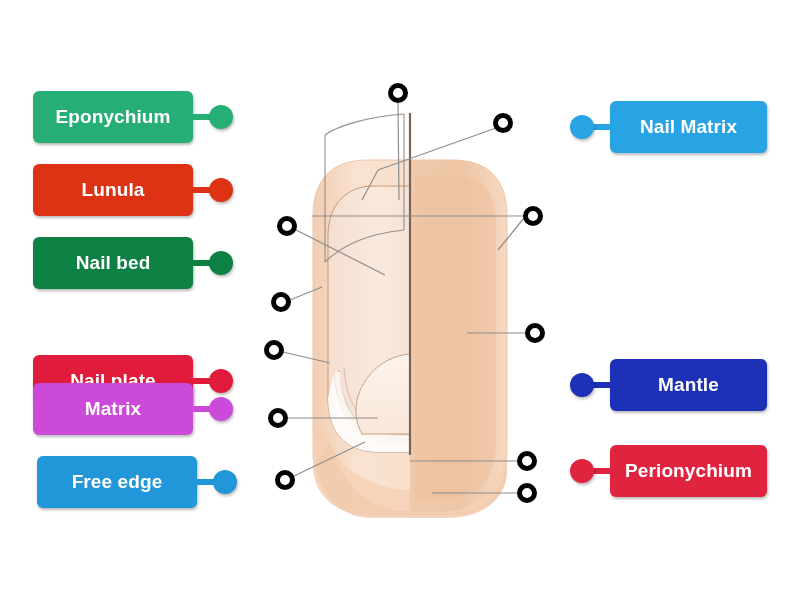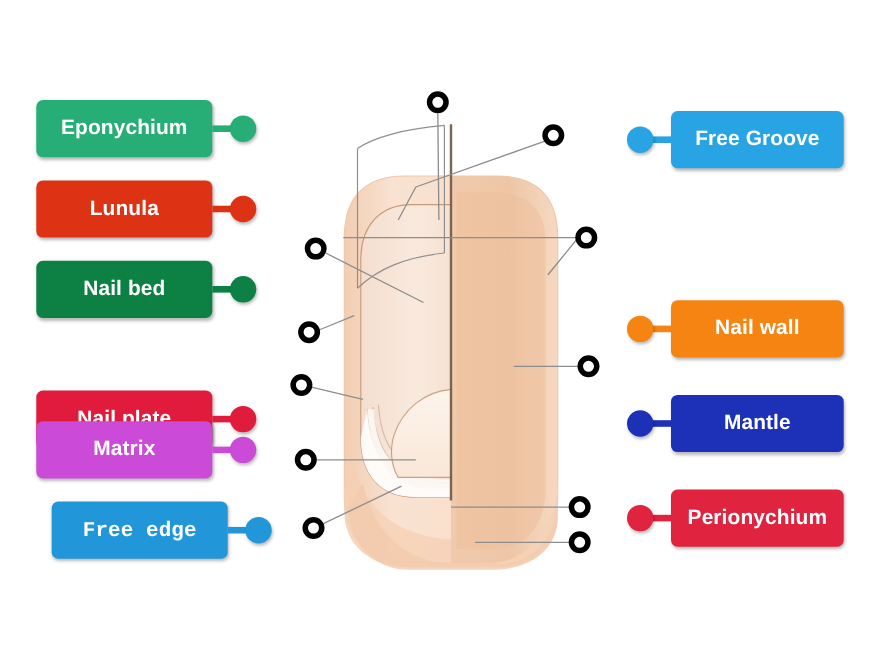--- a/index.html
+++ b/index.html
@@ -239,38 +239,33 @@
     <span class="knob" style="background:#e01b3c;"></span>
     <span class="chip-label">Nail plate</span>
   </div>
 
   <div class="chip left" style="left:33px; top:383px; width:160px; background:#cc4ad8;">
     <span class="stub" style="background:#cc4ad8;"></span>
     <span class="knob" style="background:#cc4ad8;"></span>
     <span class="chip-label">Matrix</span>
   </div>
 
-  <div class="chip left" style="left:47px; top:456px; width:160px; background:#2196d8;font-family:Liberation Mono, monospace;">
+  <div class="chip left" style="left:37px; top:456px; width:160px; background:#2196d8;">
     <span class="stub" style="background:#2196d8;"></span>
     <span class="knob" style="background:#2196d8;"></span>
     <span class="chip-label">Free edge</span>
   </div>
 
   <div class="chip right" style="left:610px; top:101px; width:157px; background:#28a3e4;">
     <span class="stub" style="background:#28a3e4;"></span>
     <span class="knob" style="background:#28a3e4;"></span>
-    <span class="chip-label">Free Groove</span>
-  </div>
-
-
-  <div class="chip right" style="left:610px; top:273px; width:157px; background:#f58413;">
-    <span class="stub" style="background:#f58413;"></span>
-    <span class="knob" style="background:#f58413;"></span>
-    <span class="chip-label">Nail wall</span>
-  </div>
+    <span class="chip-label">Nail Matrix</span>
+  </div>
+
+
 
   <div class="chip right" style="left:610px; top:359px; width:157px; background:#1c30b8;">
     <span class="stub" style="background:#1c30b8;"></span>
     <span class="knob" style="background:#1c30b8;"></span>
     <span class="chip-label">Mantle</span>
   </div>
 
   <div class="chip right" style="left:610px; top:445px; width:157px; background:#e0243f;">
     <span class="stub" style="background:#e0243f;"></span>
     <span class="knob" style="background:#e0243f;"></span>

